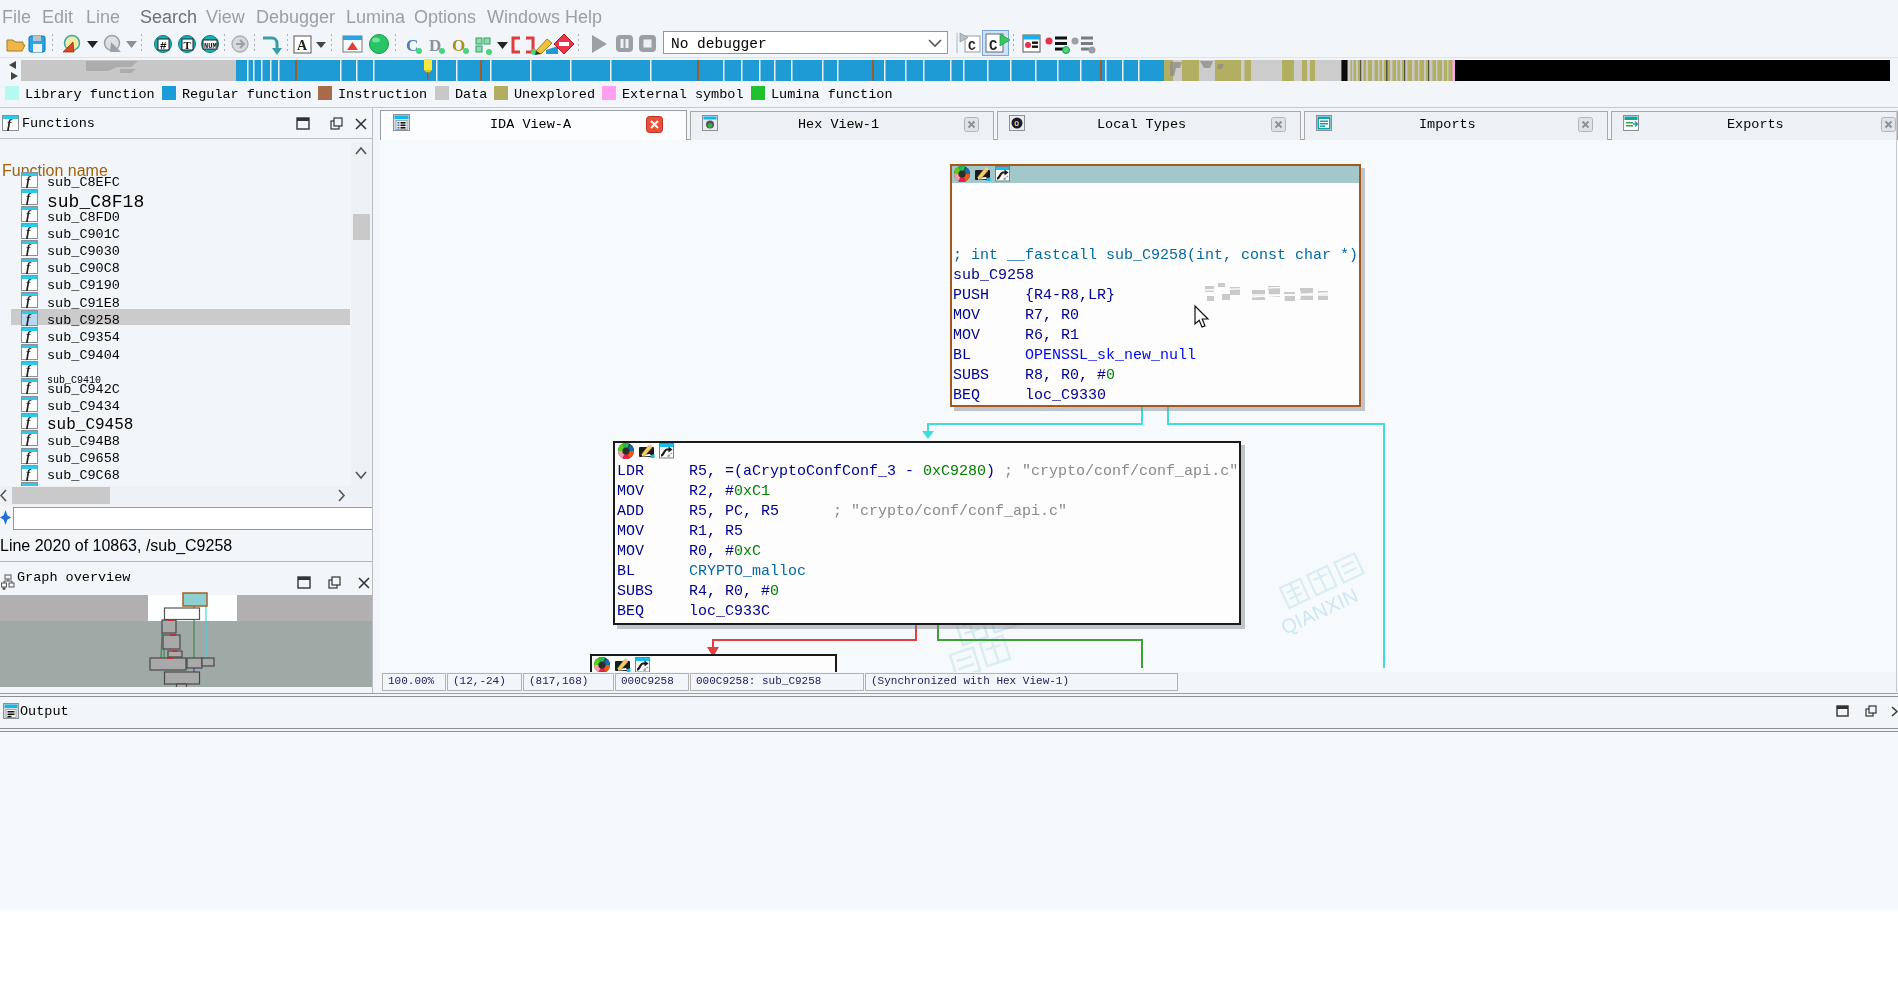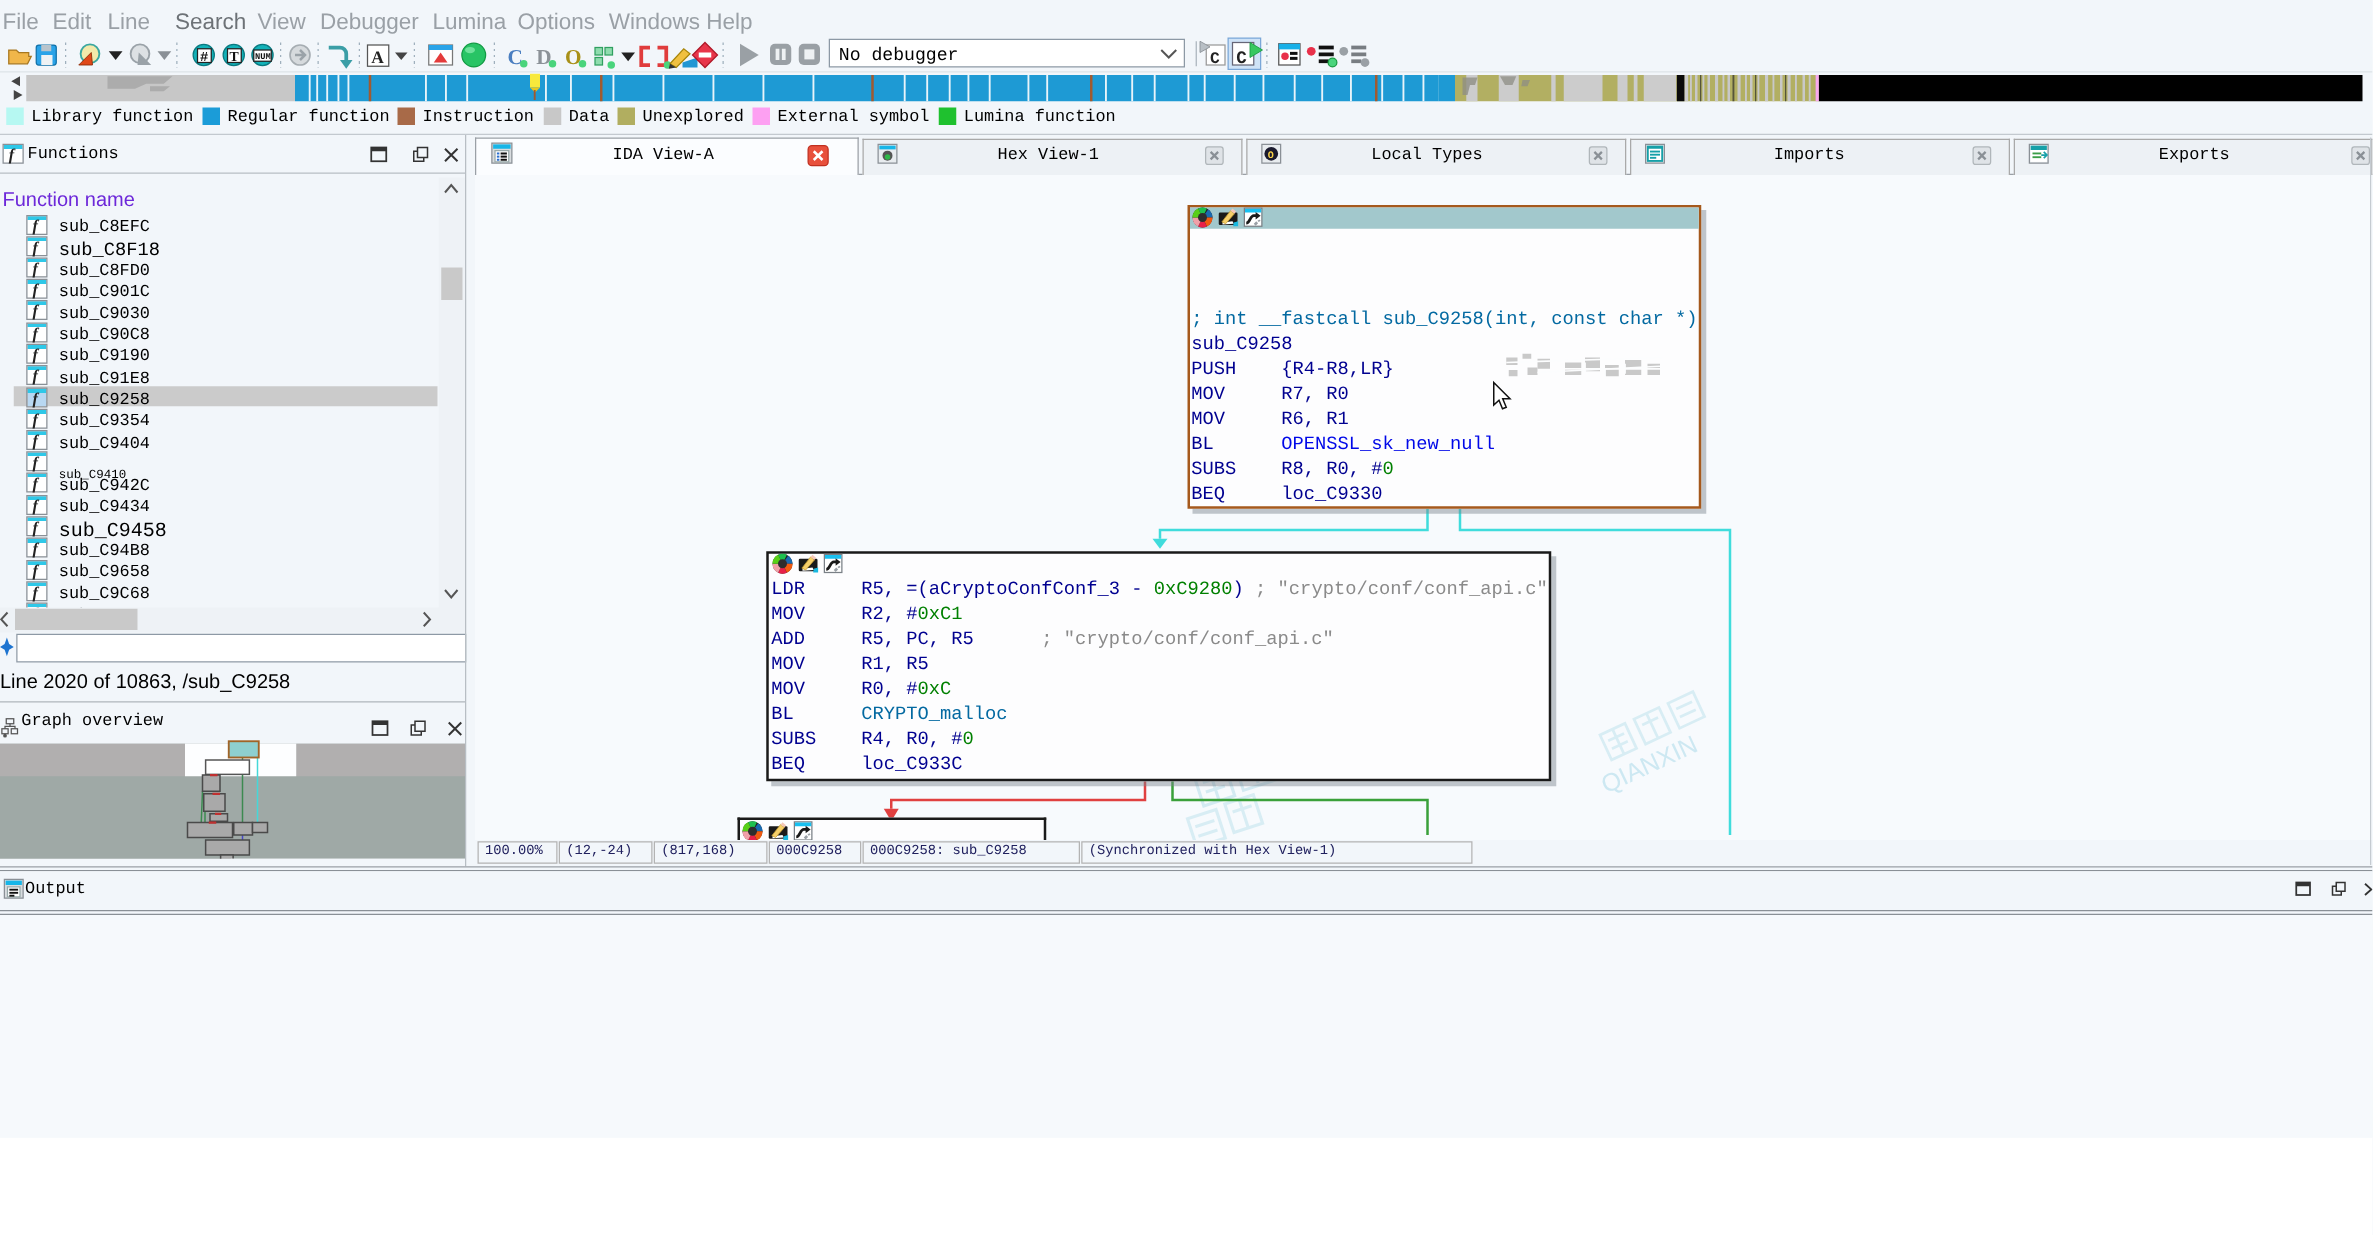--- a/index.html
+++ b/index.html
@@ -297,26 +297,26 @@
 <div class="fic" style="left:2px;top:115px"></div>
 <span class="t" style="left:22px;top:116px;font-size:13.5px">Functions</span>
 <svg class="abs" style="left:296px;top:117px" width="76" height="14" viewBox="0 0 76 14">
   <rect x="1" y="1" width="12" height="11" fill="none" stroke="#333" stroke-width="1.4"></rect>
   <rect x="1" y="1" width="12" height="3" fill="#333"></rect>
   <rect x="35" y="4" width="8" height="8" fill="#f2f6fa" stroke="#333" stroke-width="1.2"></rect>
   <rect x="38" y="1" width="8" height="8" fill="#f2f6fa" stroke="#333" stroke-width="1.2"></rect>
   <path d="M60,2 L70,12 M70,2 L60,12" stroke="#333" stroke-width="1.6"></path>
 </svg>
 
-<span class="t sans" style="left:2px;top:152px;font-size:16px;color:#6d28d9">Function name</span>
+<span class="t sans" style="left:2px;top:162px;font-size:16px;color:#a16207">Function name</span>
 
 <div class="fic" style="left:21px;top:172px"></div>
     <span class="t" style="left:47px;top:175px;font-size:13.5px">sub_C8EFC</span>
 <div class="fic" style="left:21px;top:189px"></div>
-    <span class="t" style="left:47px;top:192px;font-size:15px">sub_C8F18</span>
+    <span class="t" style="left:47px;top:192px;font-size:18px">sub_C8F18</span>
 <div class="fic" style="left:21px;top:206px"></div>
     <span class="t" style="left:47px;top:210px;font-size:13.5px">sub_C8FD0</span>
 <div class="fic" style="left:21px;top:223px"></div>
     <span class="t" style="left:47px;top:227px;font-size:13.5px">sub_C901C</span>
 <div class="fic" style="left:21px;top:240px"></div>
     <span class="t" style="left:47px;top:244px;font-size:13.5px">sub_C9030</span>
 <div class="fic" style="left:21px;top:258px"></div>
     <span class="t" style="left:47px;top:261px;font-size:13.5px">sub_C90C8</span>
 <div class="fic" style="left:21px;top:275px"></div>
     <span class="t" style="left:47px;top:278px;font-size:13.5px">sub_C9190</span>

